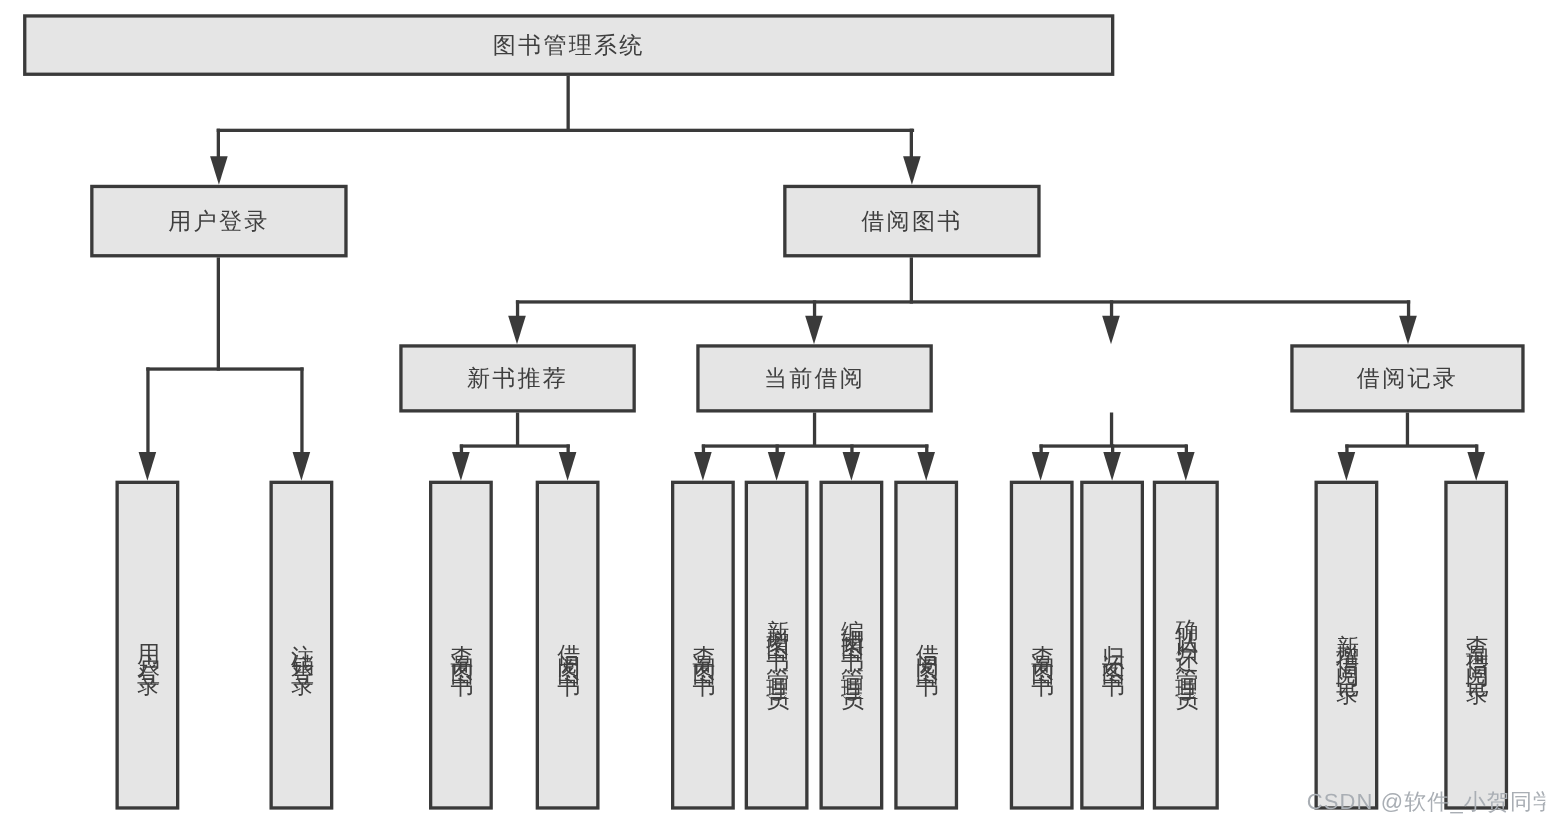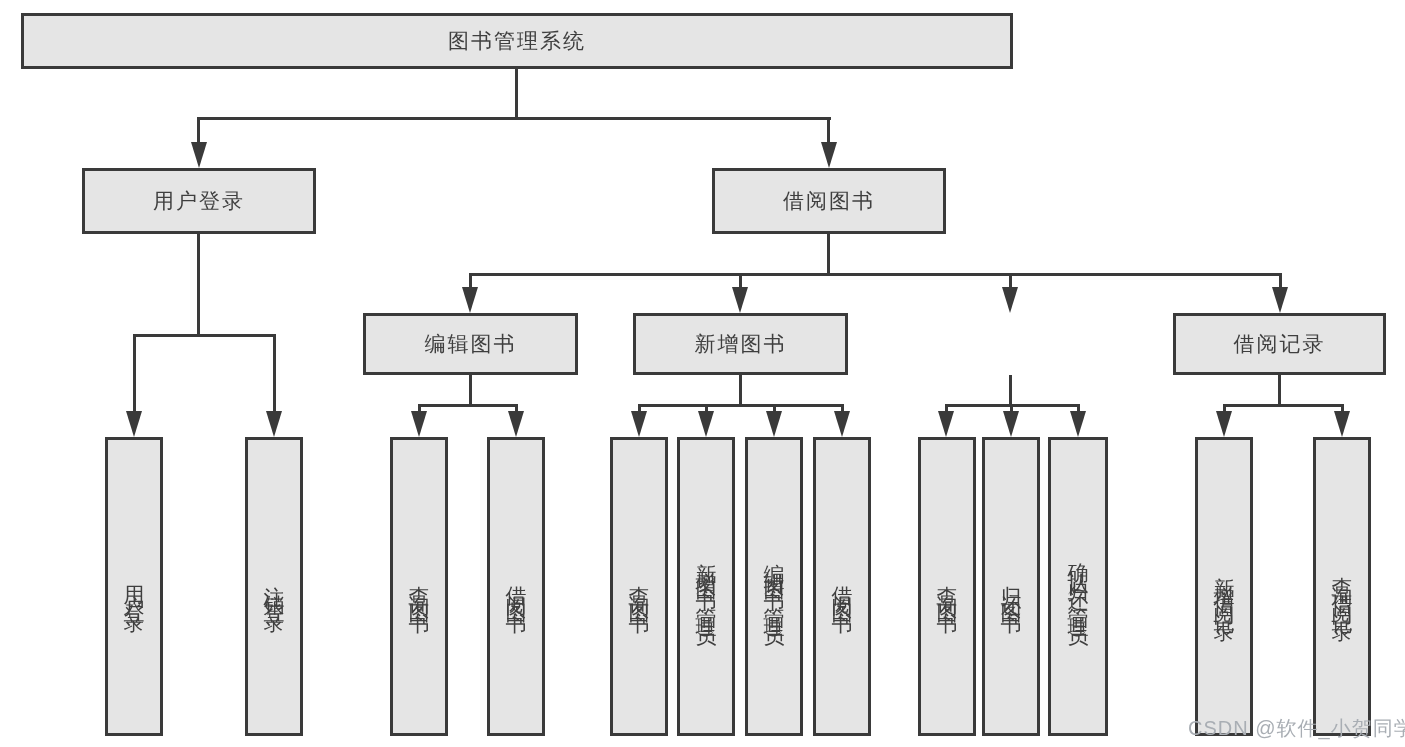--- a/index.html
+++ b/index.html
@@ -82,24 +82,24 @@
   <div class="vline" style="left:469px;top:273px;width:3px;height:18px"></div>
   <div class="arrow" style="left:462px;top:287px"></div>
   <div class="vline" style="left:739px;top:273px;width:3px;height:18px"></div>
   <div class="arrow" style="left:732px;top:287px"></div>
   <div class="vline" style="left:1009px;top:273px;width:3px;height:18px"></div>
   <div class="arrow" style="left:1002px;top:287px"></div>
   <div class="vline" style="left:1279px;top:273px;width:3px;height:18px"></div>
   <div class="arrow" style="left:1272px;top:287px"></div>
 
   <div class="box" style="left:363px;top:313px;width:215px;height:62px">
-    <span>编辑图书</span>
+    <span>新书推荐</span>
   </div>
   <div class="box" style="left:633px;top:313px;width:215px;height:62px">
-    <span>新增图书</span>
+    <span>当前借阅</span>
   </div>
   <div class="box" style="left:1173px;top:313px;width:213px;height:62px">
     <span>借阅记录</span>
   </div>
 
   <div class="vline" style="left:469px;top:375px;width:3px;height:31px"></div>
   <div class="hline" style="left:418px;top:404px;width:100px;height:3px"></div>
   <div class="vline" style="left:418px;top:404px;width:3px;height:10px"></div>
   <div class="arrow" style="left:411px;top:411px"></div>
   <div class="vline" style="left:515px;top:404px;width:3px;height:10px"></div>

